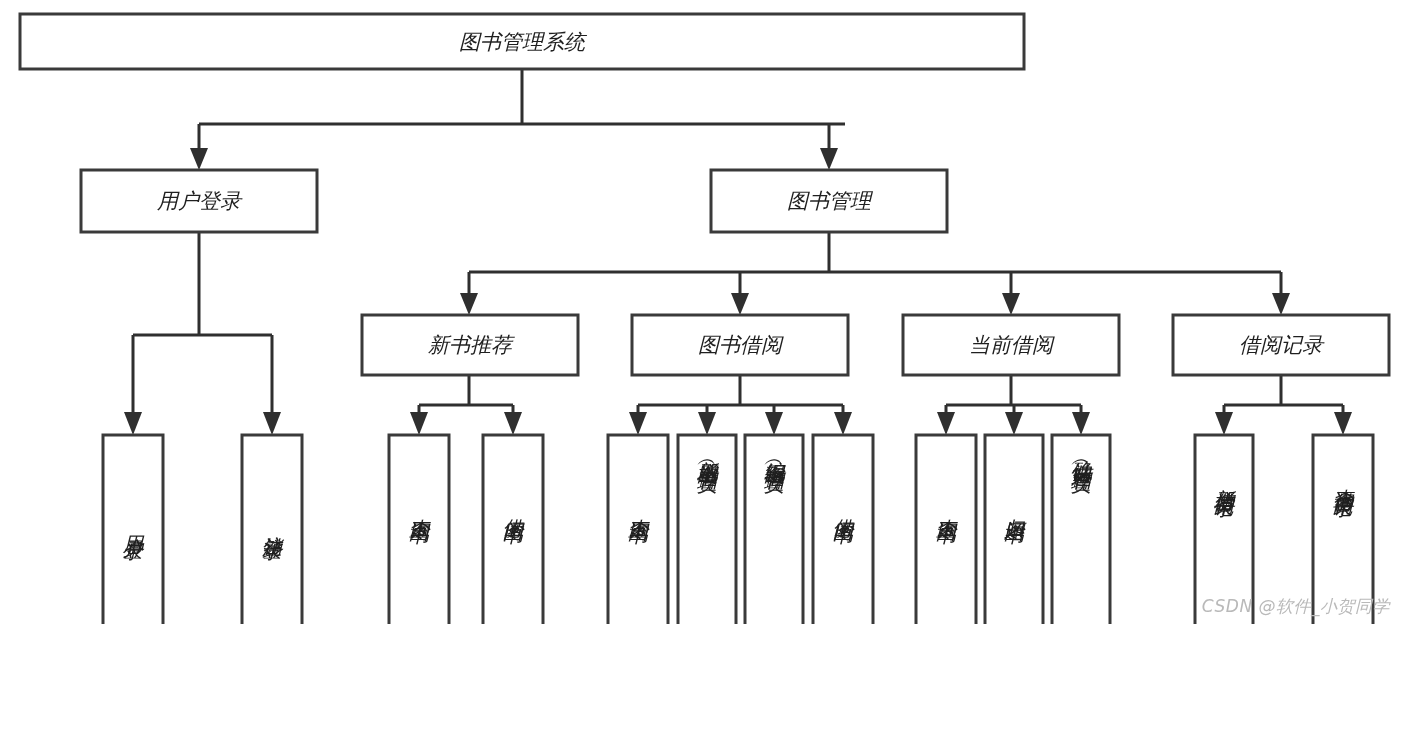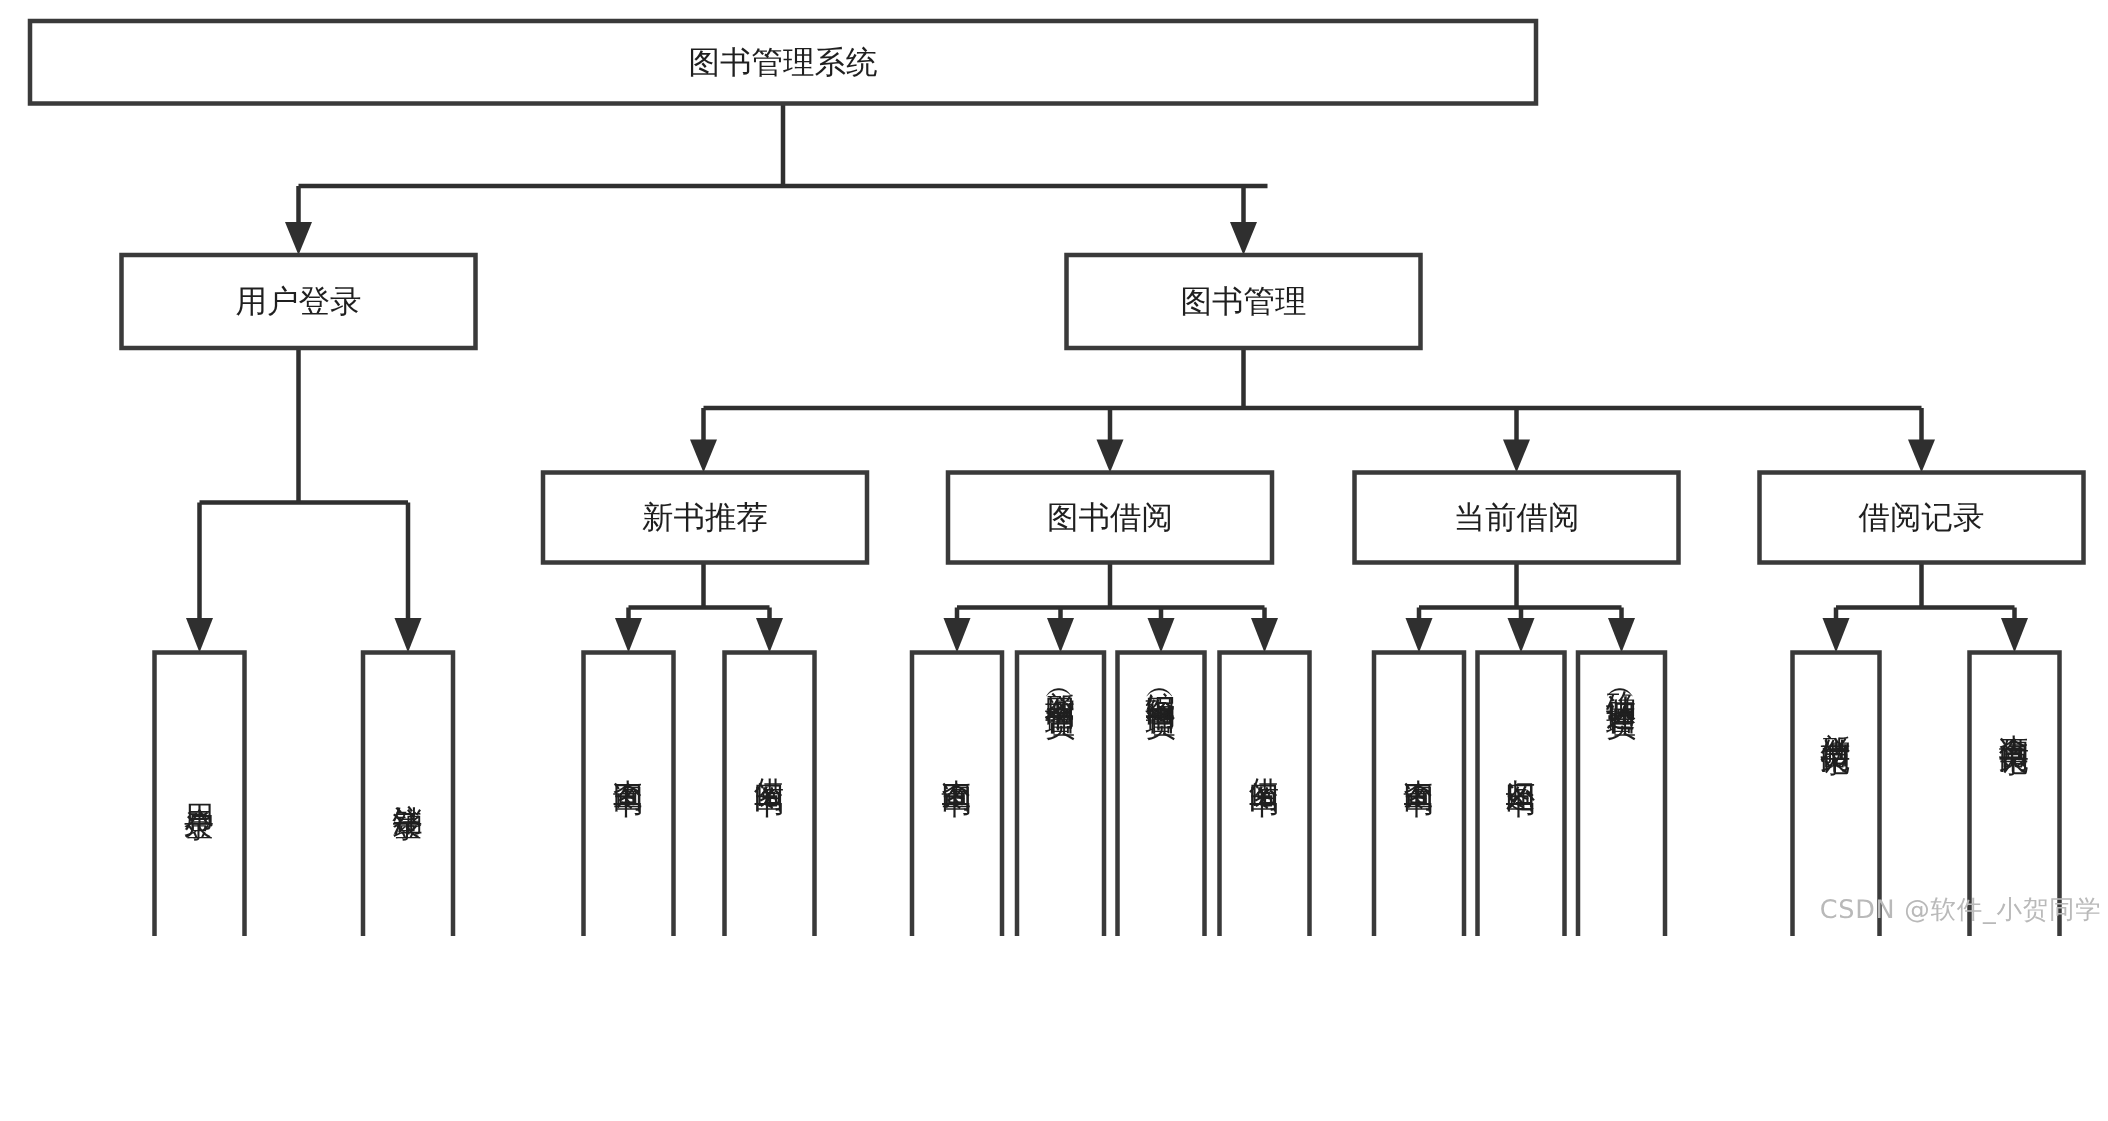--- a/index.html
+++ b/index.html
@@ -9,20 +9,21 @@
   }
   body {
     font-family: "DejaVu Sans", "Liberation Sans", sans-serif;
   }
   #diagram-root {
     position: relative;
     width: 1405px;
     height: 624px;
     background: #ffffff;
     overflow: hidden;
+    font-style: italic;
   }
   svg#flow-svg {
     position: absolute;
     top: 0;
     left: 0;
     width: 1405px;
     height: 747px;
     display: block;
   }
   .node-rect {
@@ -60,21 +61,21 @@
     font-size: 20px;
     line-height: 1.42;
     color: #1f1f1f;
     writing-mode: vertical-rl;
     text-orientation: upright;
     letter-spacing: 2px;
     white-space: nowrap;
   }
   .watermark {
     position: absolute;
-    right: 4px;
+    right: 15px;
     bottom: 6px;
     font-family: "DejaVu Sans", "Liberation Sans", sans-serif;
     font-size: 17px;
     color: #b9b9b9;
     letter-spacing: 0.5px;
     white-space: nowrap;
   }
 </style>
 </head>
 <body>

